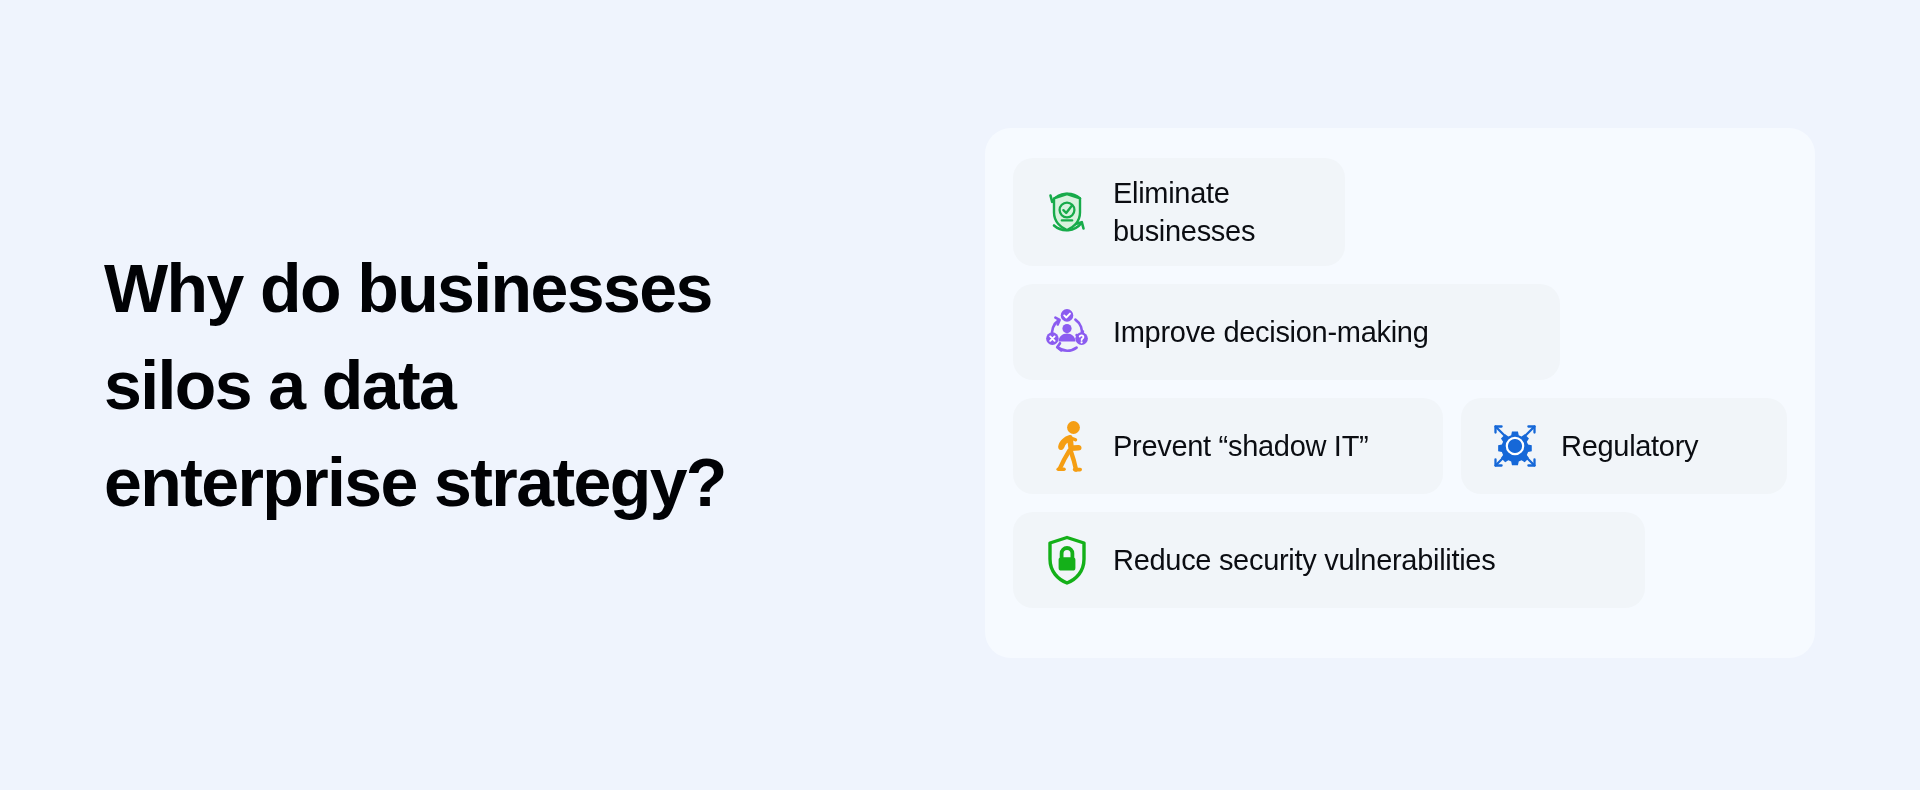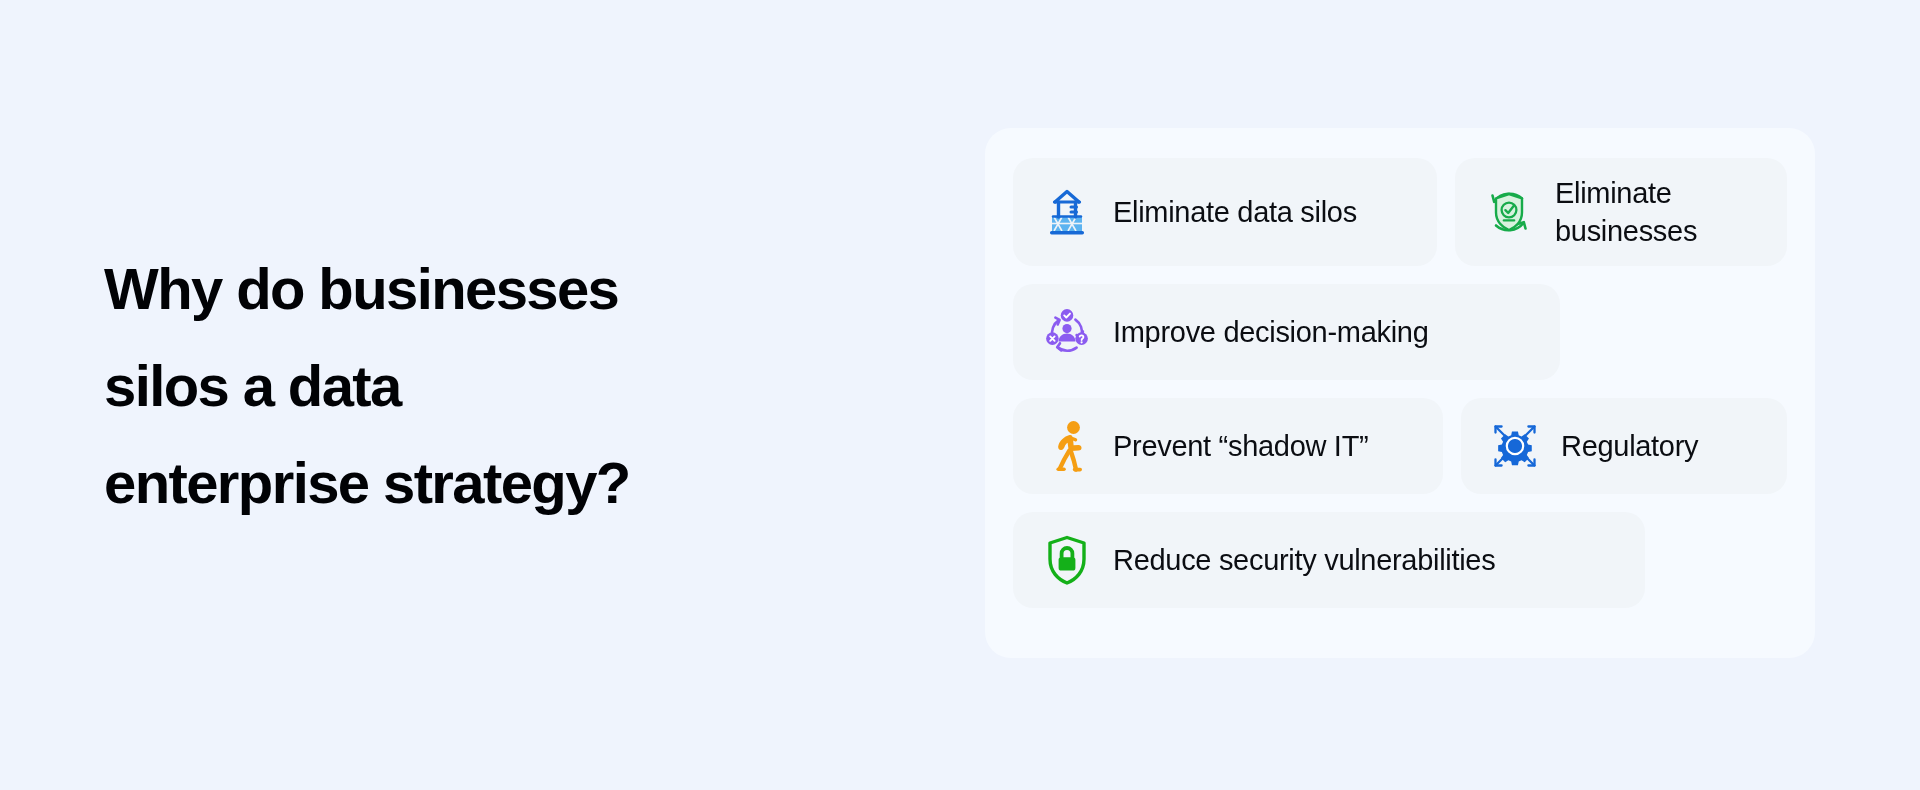--- a/index.html
+++ b/index.html
@@ -25,21 +25,21 @@
   
   #headline {
     position: absolute;
     left: 104px;
     top: 240px;
     width: 820px;
   }
   #headline .line {
     display: block;
     font-family: "Liberation Sans", sans-serif;
-    font-size: 58px;
+    font-size: 68px;
     line-height: 97px;
     font-weight: 700;
     letter-spacing: -1.6px;
     color: #010205;
     white-space: nowrap;
   }
 
   
   #panel {
     position: absolute;
@@ -108,44 +108,20 @@
   <div id="headline">
     <span class="line">Why do businesses</span>
     <span class="line">silos a data</span>
     <span class="line">enterprise strategy?</span>
   </div>
 
   <div id="panel">
 
     <div class="row">
 
-      <div class="card wide-1">
-        <span class="card-icon">
-          <svg width="52" height="52" viewBox="0 0 52 52">
-
-            <rect x="11" y="30" width="30" height="16" fill="#5cb3f0"></rect>
-            <g stroke="#eef3f8" stroke-width="1.6" fill="none">
-              <path d="M13 31 L21 45 M21 31 L13 45 M27 31 L35 45 M35 31 L27 45"></path>
-              <path d="M11 37.5 H41"></path>
-            </g>
-            <rect x="9" y="45" width="34" height="3.4" rx="1.6" fill="#1769d6"></rect>
-
-            <path d="M17.5 16 V31" stroke="#1769d6" stroke-width="3.4" fill="none" stroke-linecap="round"></path>
-            <path d="M34.5 16 V31" stroke="#1769d6" stroke-width="3.4" fill="none" stroke-linecap="round"></path>
-
-            <path d="M14 16 L26 5.5 L38 16" stroke="#1769d6" stroke-width="3.4" fill="none" stroke-linejoin="round" stroke-linecap="round"></path>
-            <path d="M13.5 16 H38.5" stroke="#1769d6" stroke-width="3.2" stroke-linecap="round"></path>
-
-            <path d="M30 21 H35.5 M30 26 H35.5" stroke="#1769d6" stroke-width="3" stroke-linecap="round"></path>
-
-            <path d="M12 30.5 H40" stroke="#1769d6" stroke-width="2.4" stroke-linecap="round"></path>
-          </svg>
-        </span>
-        <span class="card-label">Eliminate data silos</span>
-      </div>
 
       <div class="card wide-2">
         <span class="card-icon">
           <svg width="54" height="54" viewBox="0 0 54 54">
 
             <path d="M12.5 16 A19 19 0 0 1 40 13.5" stroke="#17ab4a" stroke-width="2.6" fill="none" stroke-linecap="round"></path>
             <path d="M41.5 38 A19 19 0 0 1 14 40.5" stroke="#17ab4a" stroke-width="2.6" fill="none" stroke-linecap="round"></path>
             <path d="M10.5 10.5 L12.2 16.8 L18.4 14.9" stroke="#17ab4a" stroke-width="2.6" fill="none" stroke-linecap="round" stroke-linejoin="round"></path>
             <path d="M43.5 43.5 L41.8 37.2 L35.6 39.1" stroke="#17ab4a" stroke-width="2.6" fill="none" stroke-linecap="round" stroke-linejoin="round"></path>
 

